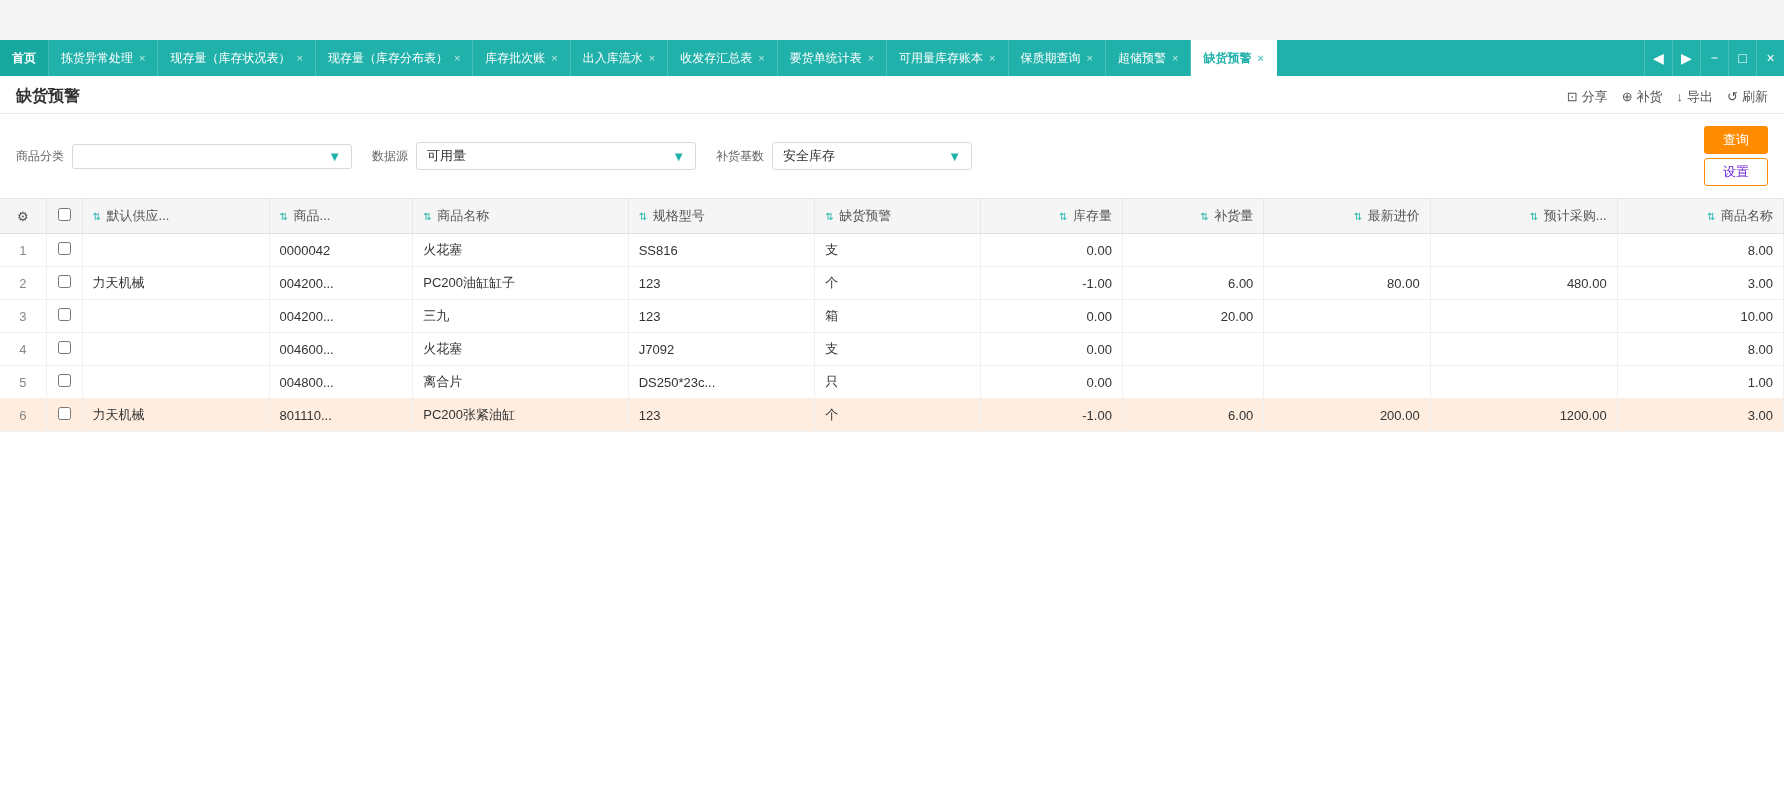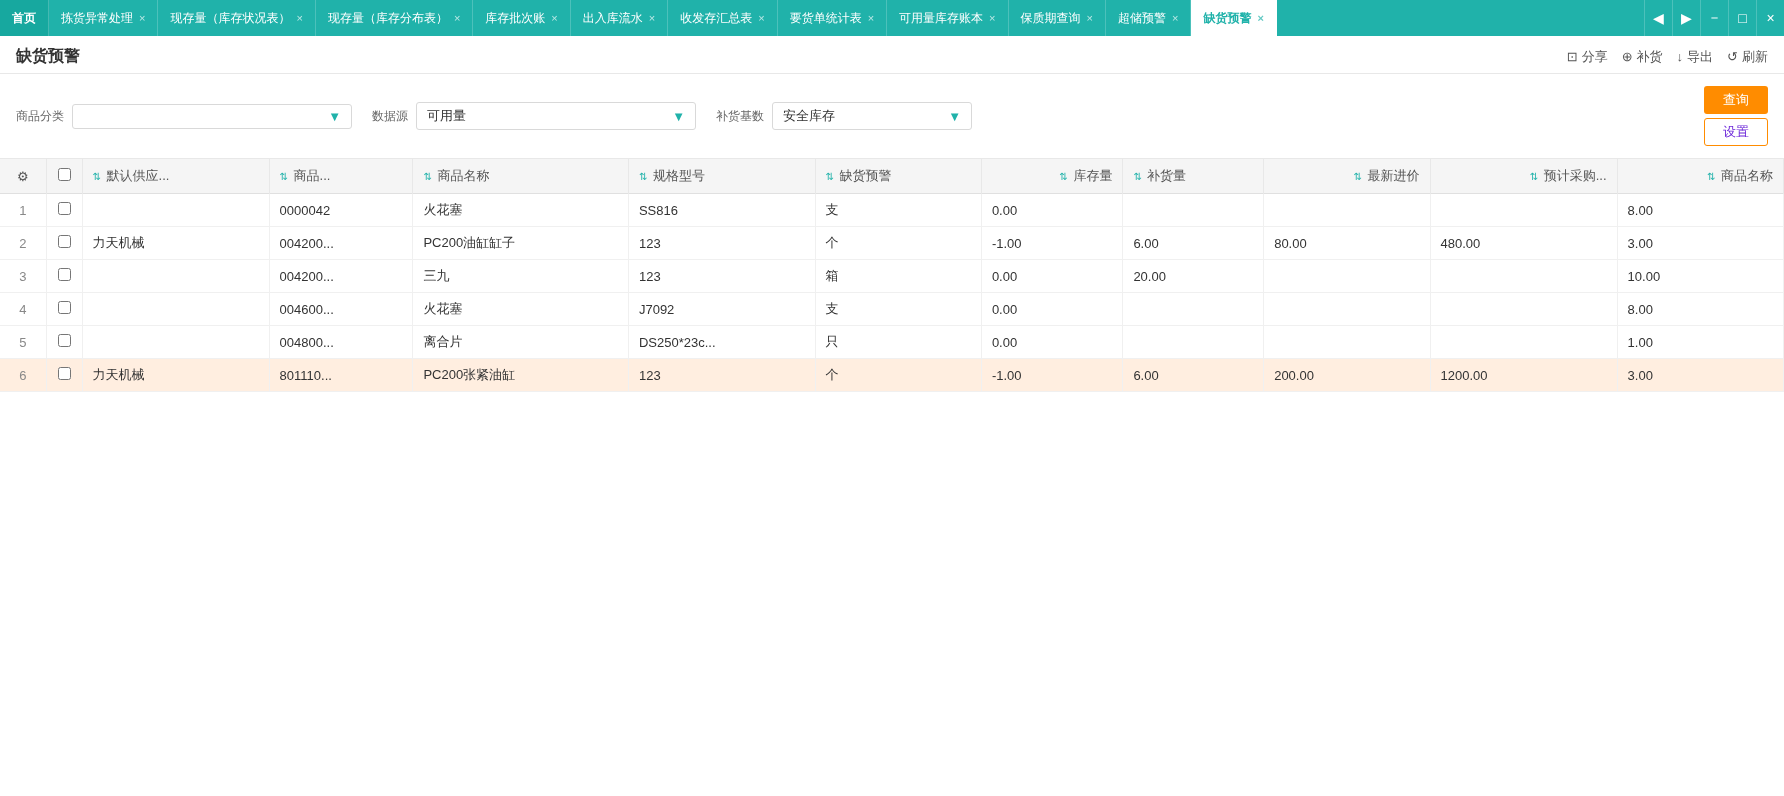--- a/index.html
+++ b/index.html
@@ -5,20 +5,21 @@
     * { box-sizing: border-box; margin: 0; padding: 0; }
     body { font-family: 'Microsoft YaHei', Arial, sans-serif; font-size: 13px; background: #f5f5f5; color: #333; }
 
     
     .tab-bar {
       display: flex;
       align-items: center;
       background: #20b2aa;
       height: 36px;
       overflow: hidden;
+      margin-top: 40px;
     }
     .tab-item {
       display: flex;
       align-items: center;
       height: 36px;
       padding: 0 12px;
       color: #fff;
       font-size: 12px;
       white-space: nowrap;
       cursor: pointer;
@@ -193,21 +194,21 @@
       white-space: nowrap;
     }
     tbody td.num-cell {
       text-align: center;
       color: #888;
     }
     tbody td.cb-cell {
       text-align: center;
     }
     tbody td.right {
-      text-align: left;
+      text-align: right;
     }
 
     
     input[type="checkbox"] {
       width: 13px;
       height: 13px;
       cursor: pointer;
       accent-color: #20b2aa;
     }
   </style>
@@ -350,21 +351,21 @@
             <span>规格型号</span>
           </th>
           <th>
             <span class="sort-icon">⇅</span>
             <span>缺货预警</span>
           </th>
           <th style="text-align:right;">
             <span class="sort-icon">⇅</span>
             <span>库存量</span>
           </th>
-          <th style="font-family:Liberation Serif, serif;">
+          <th style="text-align:right;">
             <span class="sort-icon">⇅</span>
             <span>补货量</span>
           </th>
           <th style="text-align:right;">
             <span class="sort-icon">⇅</span>
             <span>最新进价</span>
           </th>
           <th style="text-align:right;">
             <span class="sort-icon">⇅</span>
             <span>预计采购...</span>

